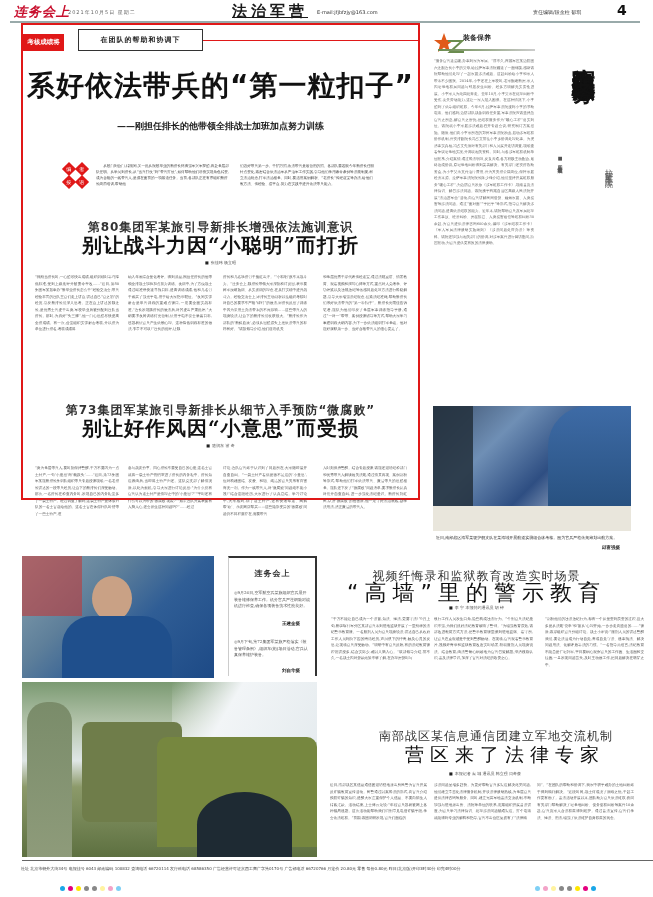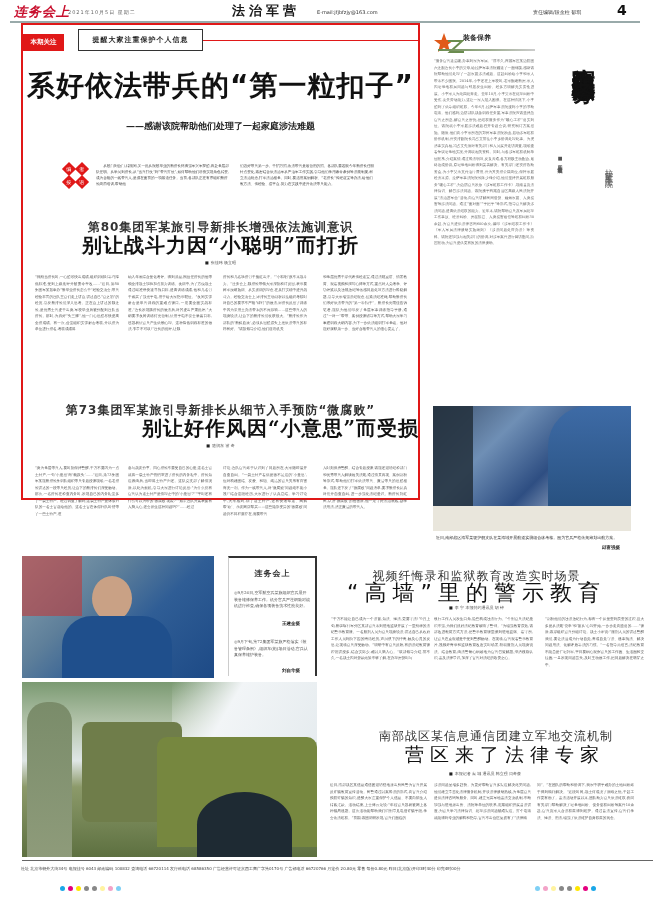--- a/index.html
+++ b/index.html
@@ -3,21 +3,21 @@
 <meta charset="utf-8">
 <style>
   * { box-sizing: border-box; margin: 0; padding: 0; }
   html, body { width: 653px; height: 897px; background: #fff; overflow: hidden; }
   body { position: relative; font-family: "DejaVu Serif", serif; color: #222; }
   .abs { position: absolute; }
 
   
   .logo { left: 14px; top: 3px; font-family: "DejaVu Serif", serif; font-size: 13px; color: #c8102e; font-style: italic; font-weight: bold; letter-spacing: 1px; }
   .date { left: 68px; top: 9px; font-size: 5px; color: #666; letter-spacing: 1px; font-family: "DejaVu Sans", sans-serif; }
-  .section-title { left: 232px; top: 2px; font-size: 13px; font-weight: bold; color: #1a1a1a; letter-spacing: 4px; font-family: "DejaVu Sans", sans-serif; }
+  .section-title { left: 232px; top: 2px; font-size: 15px; font-weight: bold; color: #1a1a1a; letter-spacing: 4px; font-family: "DejaVu Sans", sans-serif; text-decoration: underline; }
   .email { left: 317px; top: 9px; font-size: 5px; color: #333; font-family: "DejaVu Sans", sans-serif; }
   .editor { left: 533px; top: 9px; font-size: 5px; color: #333; font-family: "DejaVu Sans", sans-serif; }
   .pagenum { left: 617px; top: 2px; font-size: 14px; font-weight: bold; color: #111; font-family: "DejaVu Sans", sans-serif; }
   .mast-line { left: 10px; top: 21px; width: 630px; height: 2px; background: #9aa; }
 
   
   .redbox { left: 21px; top: 23px; width: 399px; height: 477px; border: 2px solid #e01818; }
   .focus-tag { left: 23px; top: 34px; width: 41px; height: 17px; background: #e01818; color: #fff; font-size: 6.5px; font-weight: bold; display: flex; align-items: center; justify-content: center; font-family: "DejaVu Sans", sans-serif; }
   .focus-title { left: 78px; top: 29px; width: 125px; height: 22px; border: 1px solid #333; font-size: 7px; font-weight: bold; display: flex; align-items: center; justify-content: center; font-family: "DejaVu Sans", sans-serif; letter-spacing: 1px; }
   .focus-line { left: 203px; top: 40px; width: 217px; height: 1px; background: #e01818; }
@@ -61,25 +61,25 @@
 
 <div class="abs logo">连务会上</div>
 <div class="abs date">2021年10月5日  星期二</div>
 <div class="abs section-title">法治军营</div>
 <div class="abs email">E-mail:jfjbfzjy@163.com</div>
 <div class="abs editor">责任编辑/段金柱  郁琪</div>
 <div class="abs pagenum">4</div>
 <div class="abs mast-line"></div>
 
 <div class="abs redbox"></div>
-<div class="abs focus-tag">本期关注</div>
-<div class="abs focus-title">提醒大家注重保护个人信息</div>
+<div class="abs focus-tag">考核成绩将</div>
+<div class="abs focus-title">在团队的帮助和协调下</div>
 <div class="abs focus-line"></div>
 <div class="abs main-headline">系好依法带兵的“第一粒扣子”</div>
-<div class="abs subhead">——感谢该院帮助他们处理了一起家庭涉法难题</div>
+<div class="abs subhead">——刚担任排长的他带领全排战士加班加点努力训练</div>
 
 <div class="abs intro-badge">
   <span style="left:1px;top:1px">
       <i style="position: absolute; left: 2px; top: 2px; transform: rotate(-45deg); font-style: normal; font-size: 5px; color: rgb(255, 255, 255);">编</i>
     </span>
   <span style="left:14px;top:1px">
       <i style="position: absolute; left: 2px; top: 2px; transform: rotate(-45deg); font-style: normal; font-size: 5px; color: rgb(255, 255, 255);">者</i>
     </span>
   <span style="left:1px;top:14px">
       <i style="position: absolute; left: 2px; top: 2px; transform: rotate(-45deg); font-style: normal; font-size: 5px; color: rgb(255, 255, 255);">按</i>
@@ -93,21 +93,21 @@
 
 <div class="abs small-kicker" style="left:22px;top:219px;">第80集团军某旅引导新排长增强依法施训意识</div>
 <div class="abs art-headline" style="left:22px;top:232px;">别让战斗力因“小聪明”而打折</div>
 <div class="abs byline" style="left:22px;top:260px;">张佳玮  杨立昭</div>
 <div class="abs col" style="left:35px;top:274px;width:84px;height:103px;overflow:hidden;">“我刚当排长时,一心想尽快出成绩,组织训练时靠巧降低标准,受到上级批评并被责令整改……”近日,第80集团军某旅举办“新毕业排长怎么干”经验交流会,带兵经验丰富的连队主官们走上讲台,讲述自己“官之初”的经历,引发新排长们深入思考。正在台上讲述的魏连长,是优秀士兵提干出身,军校毕业后被分配到连队当排长。那时,为搞好“头三脚”,他一门心思想尽快提高全排成绩。有一次,营里组织实弹射击考核,并以排为单位进行排名,考核成绩将</div>
 <div class="abs col" style="left:128px;top:274px;width:84px;height:103px;overflow:hidden;">纳入年底综合量化考评。得到消息,刚担任排长的他带领全排战士加班加点努力训练。夜训中,为了方便战士通过瞄准镜快速寻找目标,提高训练成绩,他和几名骨干购买了强光手电,用于给大家指示靶位。“夜间实弹射击是单兵训练的重难点课目,一定要全面实战标准,”连长发现魏排长的做法后,对其提出严肃批评,“大纲要求夜间训练灯光管制,使用手电不仅会暴露目标,还容易使官兵产生依赖心理。这种降低训练标准的做法,非常不可取!”连长的批评,让魏</div>
 <div class="abs col" style="left:223px;top:274px;width:84px;height:103px;overflow:hidden;">排长和几名班排骨干脸红出汗。“‘小聪明’换不来战斗力。”连务会上,魏排长带领大家深刻检讨反思,表示要树牢按纲施训、从实抓训的理念,在真打实练中提升战斗力。经验交流会上,宋排长主动剖析以往组织考核时对自己的要求不严格“碰钉”的做法,宋排长反思了训练中因为采用土办法带来的不良影响……这些带兵人的现身说法,让台下的新排长们收获很大。“新排长作为部队的‘新鲜血液’,必须从思想源头上把依法带兵的标杆树好。”该旅领导介绍,他们邀请机关</div>
 <div class="abs col" style="left:323px;top:274px;width:84px;height:103px;overflow:hidden;">和基层优秀干部代表传经送宝,通过法规宣讲、情景教育、观看视频和撰写心得等方式,重点对人党考学、评功评奖以及违规违纪等敏感问题处理方法进行释疑解惑,引导大家增强法纪观念,拉紧法纪准绳,帮助新排长们系好依法带兵的“第一粒扣子”。新排长黄雨佳告诉笔者,旅队为他们印发了基层军事训练指导手册,通过“一对一”帮带、案例授课辅导等方式,帮助大家学习掌握训练大纲内容,为下一步依法组训打牢基础。他对迈好履职第一步、当好合格带兵人的信心更足了。</div>
 
 <div class="abs small-kicker" style="left:22px;top:402px;">第73集团军某旅引导新排长从细节入手预防“微腐败”</div>
-<div class="abs art-headline" style="left:22px;top:415px;text-align:right;">别让好作风因“小意思”而受损</div>
+<div class="abs art-headline" style="left:22px;top:415px;">别让好作风因“小意思”而受损</div>
 <div class="abs byline" style="left:22px;top:443px;">骆润东  谢 奇</div>
 <div class="abs col" style="left:35px;top:465px;width:84px;height:90px;overflow:hidden;">“身为基层带兵人,要时刻保持警醒,千万不要因为一点土特产,一句‘小意思’而‘栽跟头’……”近日,第73集团军某旅新排长集训队组织带兵专题授课现场,一名老排长讲述的一段带兵经历,让台下的新排长们深受触动。那次,一名排长在检查内务时,发现自己的内务柜里多了一袋土特产。经过调查了解到,这袋土特产是休假归队的一名士官送给他的。这名士官在休假归队时悄带了一些土特产,准</div>
 <div class="abs col" style="left:128px;top:465px;width:84px;height:90px;overflow:hidden;">备与战友分享。因心排长不要受自己的心意,这名士官就将一袋土特产悄悄塞进了排长的内务柜中。排长知道缘由后,当即将土特产归还。这队党支部了解情况后,以此为契机,引导大家进行讨论反思:“为什么仍有官兵认为送土特产是情理之中的‘小意思’?”“平时还有什么可以为带的‘微腐败’现象?”“如果连队开展表扬有人脑人心,还会发生这种问题吗?”……经过</div>
 <div class="abs col" style="left:223px;top:465px;width:84px;height:90px;overflow:hidden;">讨论,连队官兵终于认识到了问题所在,大家随即展开自查自纠。“一袋土特产看似是微不足道的‘小意思’,但对构建团结、友爱、和谐、纯洁的官兵关系有百害而无一利。作为一线带兵人,对‘微腐败’问题绝不能小视!”结合这段经历,大家进行了认真总结。学习讨论中,大家感到,除了送土特产,还有快递帮送、网购帮‘砍’、亲友网店帮买——这些隐形变异的‘微腐败’问题仍不同程度存在,需要带兵</div>
 <div class="abs col" style="left:323px;top:465px;width:84px;height:90px;overflow:hidden;">人时刻保持警醒。结合专题授课,该旅还邀请纪检部门和优秀带兵人解读相关法规,通过情景再现、案例剖析等形式,帮助他们打牢依法带兵、廉洁带兵的思想根基。旅队还下发了“微腐败”问题清单,要求新排长认真对照并自查自纠,进一步强化法纪意识。新排长刘红民,认清‘微腐败’的危害后,他一定守好法治底线,勤学法用法,清正廉洁的带兵人。</div>
 
 <svg class="abs rights-icon" width="30" height="22" viewBox="0 0 30 22">
   <polygon points="10,1 12.5,8 20,8 14,12.5 16,20 10,15.5 4,20 6,12.5 0,8 7.5,8" fill="#e05a1a"></polygon>
   <path d="M14 9 L28 9 L16 20 L30 20" stroke="#6b8c4f" stroke-width="2" fill="none"></path>
 </svg>

